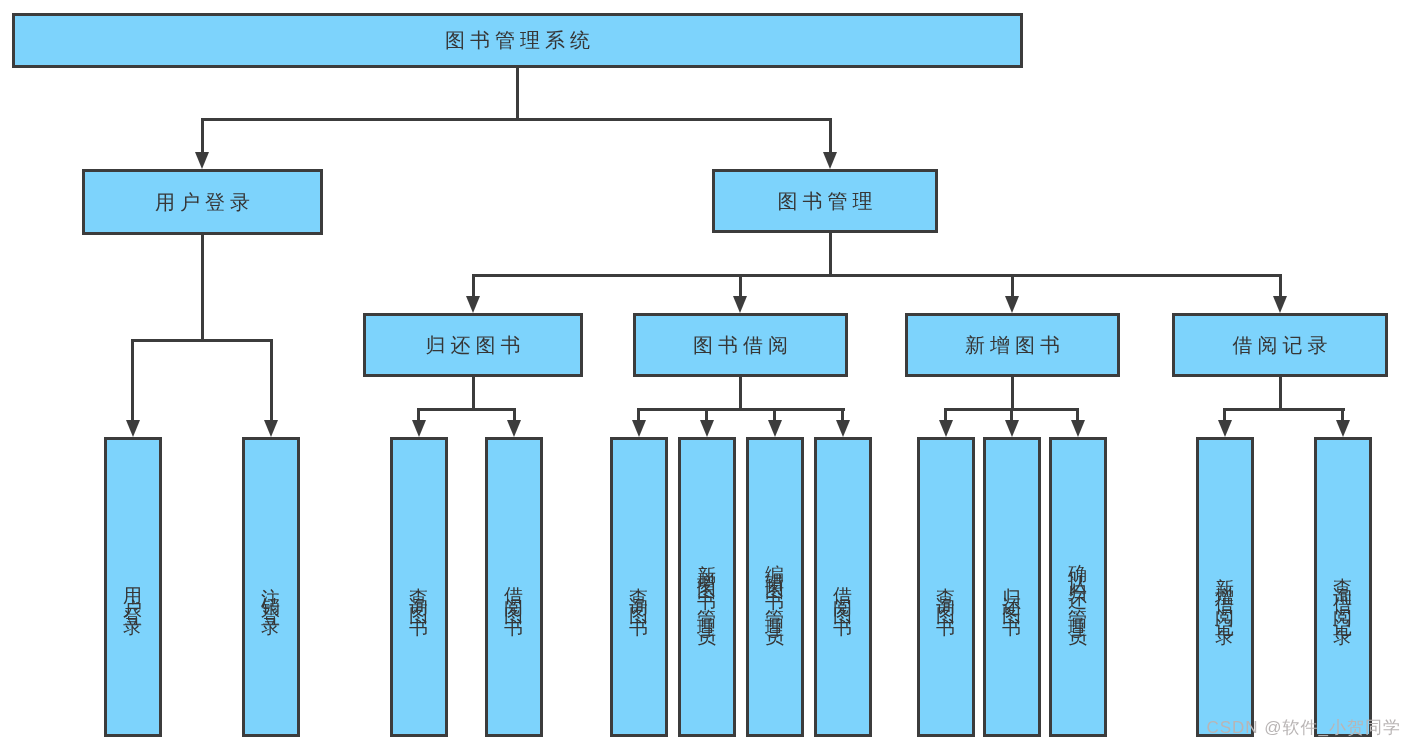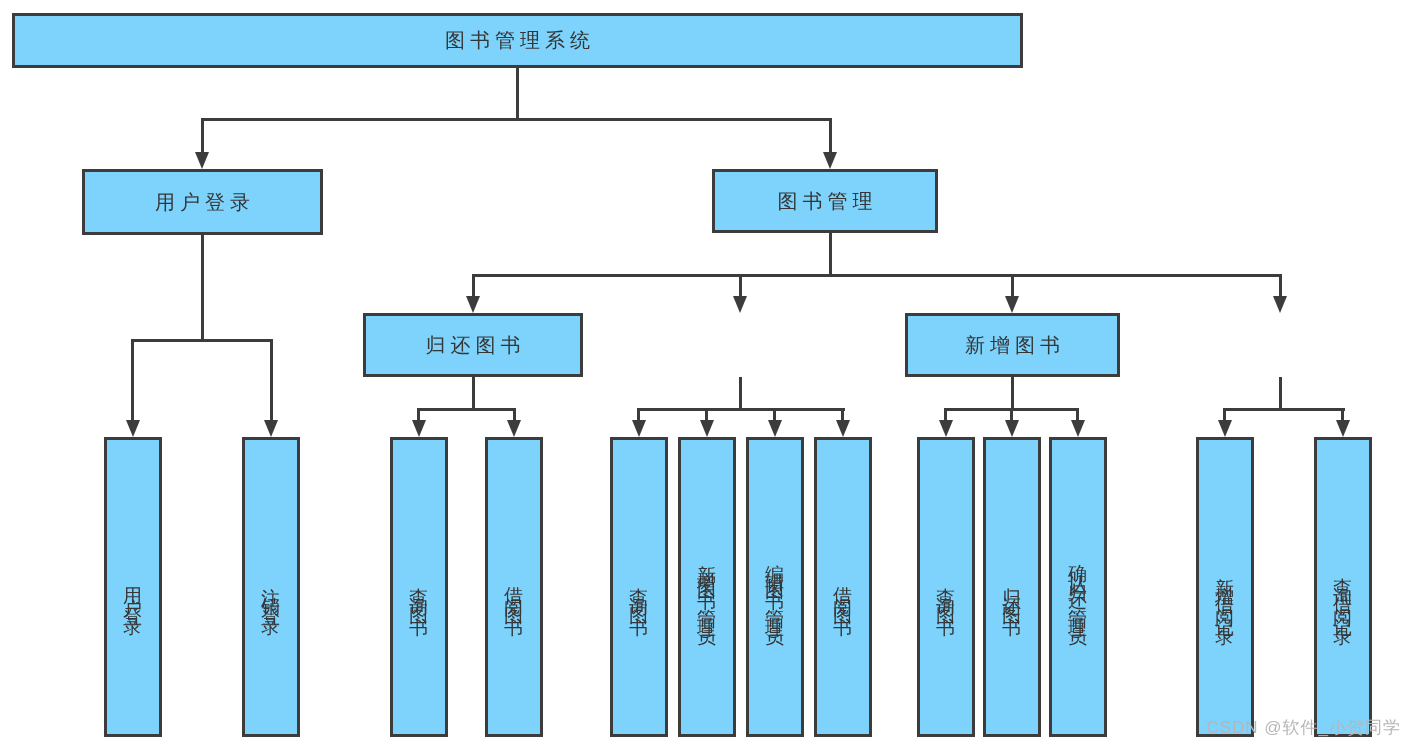--- a/index.html
+++ b/index.html
@@ -46,22 +46,28 @@
   <div class="node" style="left:82px;top:169px;width:241px;height:66px">
     <span class="hlabel">用户登录</span>
   </div>
   <div class="node" style="left:712px;top:169px;width:226px;height:64px">
     <span class="hlabel">图书管理</span>
   </div>
 
   <div class="node" style="left:363px;top:313px;width:220px;height:64px">
     <span class="hlabel">归还图书</span>
   </div>
+  <div class="node" style="left:633px;top:313px;width:215px;height:64px">
+    <span class="hlabel">图书借阅</span>
+  </div>
   <div class="node" style="left:905px;top:313px;width:215px;height:64px">
     <span class="hlabel">新增图书</span>
+  </div>
+  <div class="node" style="left:1172px;top:313px;width:216px;height:64px">
+    <span class="hlabel">借阅记录</span>
   </div>
 
   <div class="node leaf" style="left:104px;top:437px;width:58px;height:300px">
     <span class="vtext">用户登录</span>
   </div>
   <div class="node leaf" style="left:242px;top:437px;width:58px;height:300px">
     <span class="vtext">注销登录</span>
   </div>
   <div class="node leaf" style="left:390px;top:437px;width:58px;height:300px">
     <span class="vtext">查询图书</span>

